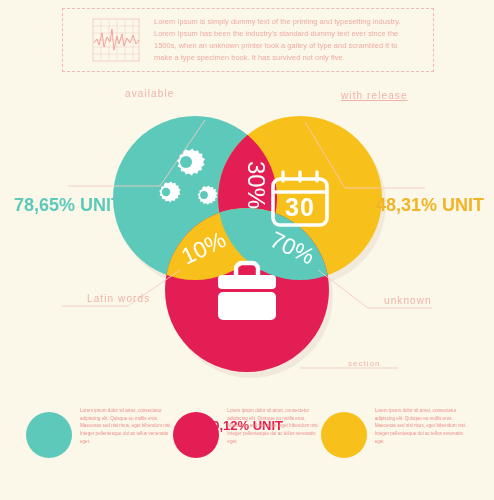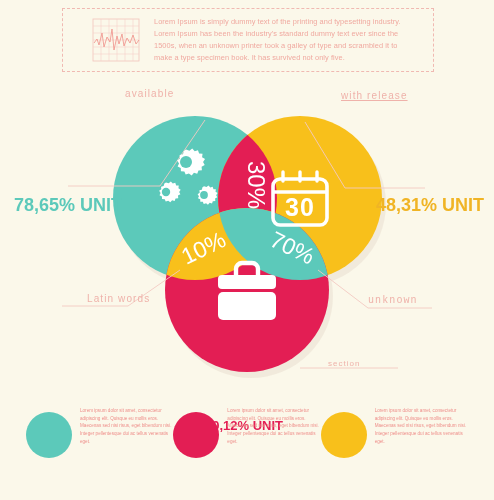--- a/index.html
+++ b/index.html
@@ -217,22 +217,22 @@
     <text x="248" y="107" fill="#FFFFFF" font-size="24" font-family="'Liberation Sans', sans-serif" text-anchor="middle" transform="rotate(90 248 107)">30%</text>
 
     <text x="207" y="177" fill="#FFFFFF" font-size="23" font-family="'Liberation Sans', sans-serif" text-anchor="middle" transform="rotate(-26 207 177)">10%</text>
 
     <text x="289" y="177" fill="#FFFFFF" font-size="23" font-family="'Liberation Sans', sans-serif" text-anchor="middle" transform="rotate(26 289 177)">70%</text>
   </svg>
 
   <div class="callout" id="label-available" style="top:10px; left:98px;">available</div>
   <div class="callout" id="label-withrelease" style="top:12px; left:341px;text-decoration:underline;">with release</div>
   <div class="callout" id="label-latinwords" style="top:215px; left:58px;margin-left:29px;">Latin  words</div>
-  <div class="callout" id="label-unknown" style="top:217px; left:368px;font-family:Liberation Mono, monospace;">unknown</div>
-  <div class="callout" id="label-section" style="top:281px; left:328px;">section</div>
+  <div class="callout" id="label-unknown" style="top:217px; left:384px;">unknown</div>
+  <div class="callout" id="label-section" style="top:281px; left:348px;">section</div>
 </div>
 
 <div class="unit" id="unit-left">78,65% UNIT</div>
 <div class="unit" id="unit-right">48,31% UNIT</div>
 <div class="unit" id="unit-bottom">30,12% UNIT</div>
 
 <div id="legend">
 
   <div class="legend-item">
     <div class="legend-dot" style="background:#5CC9BA;"></div>

